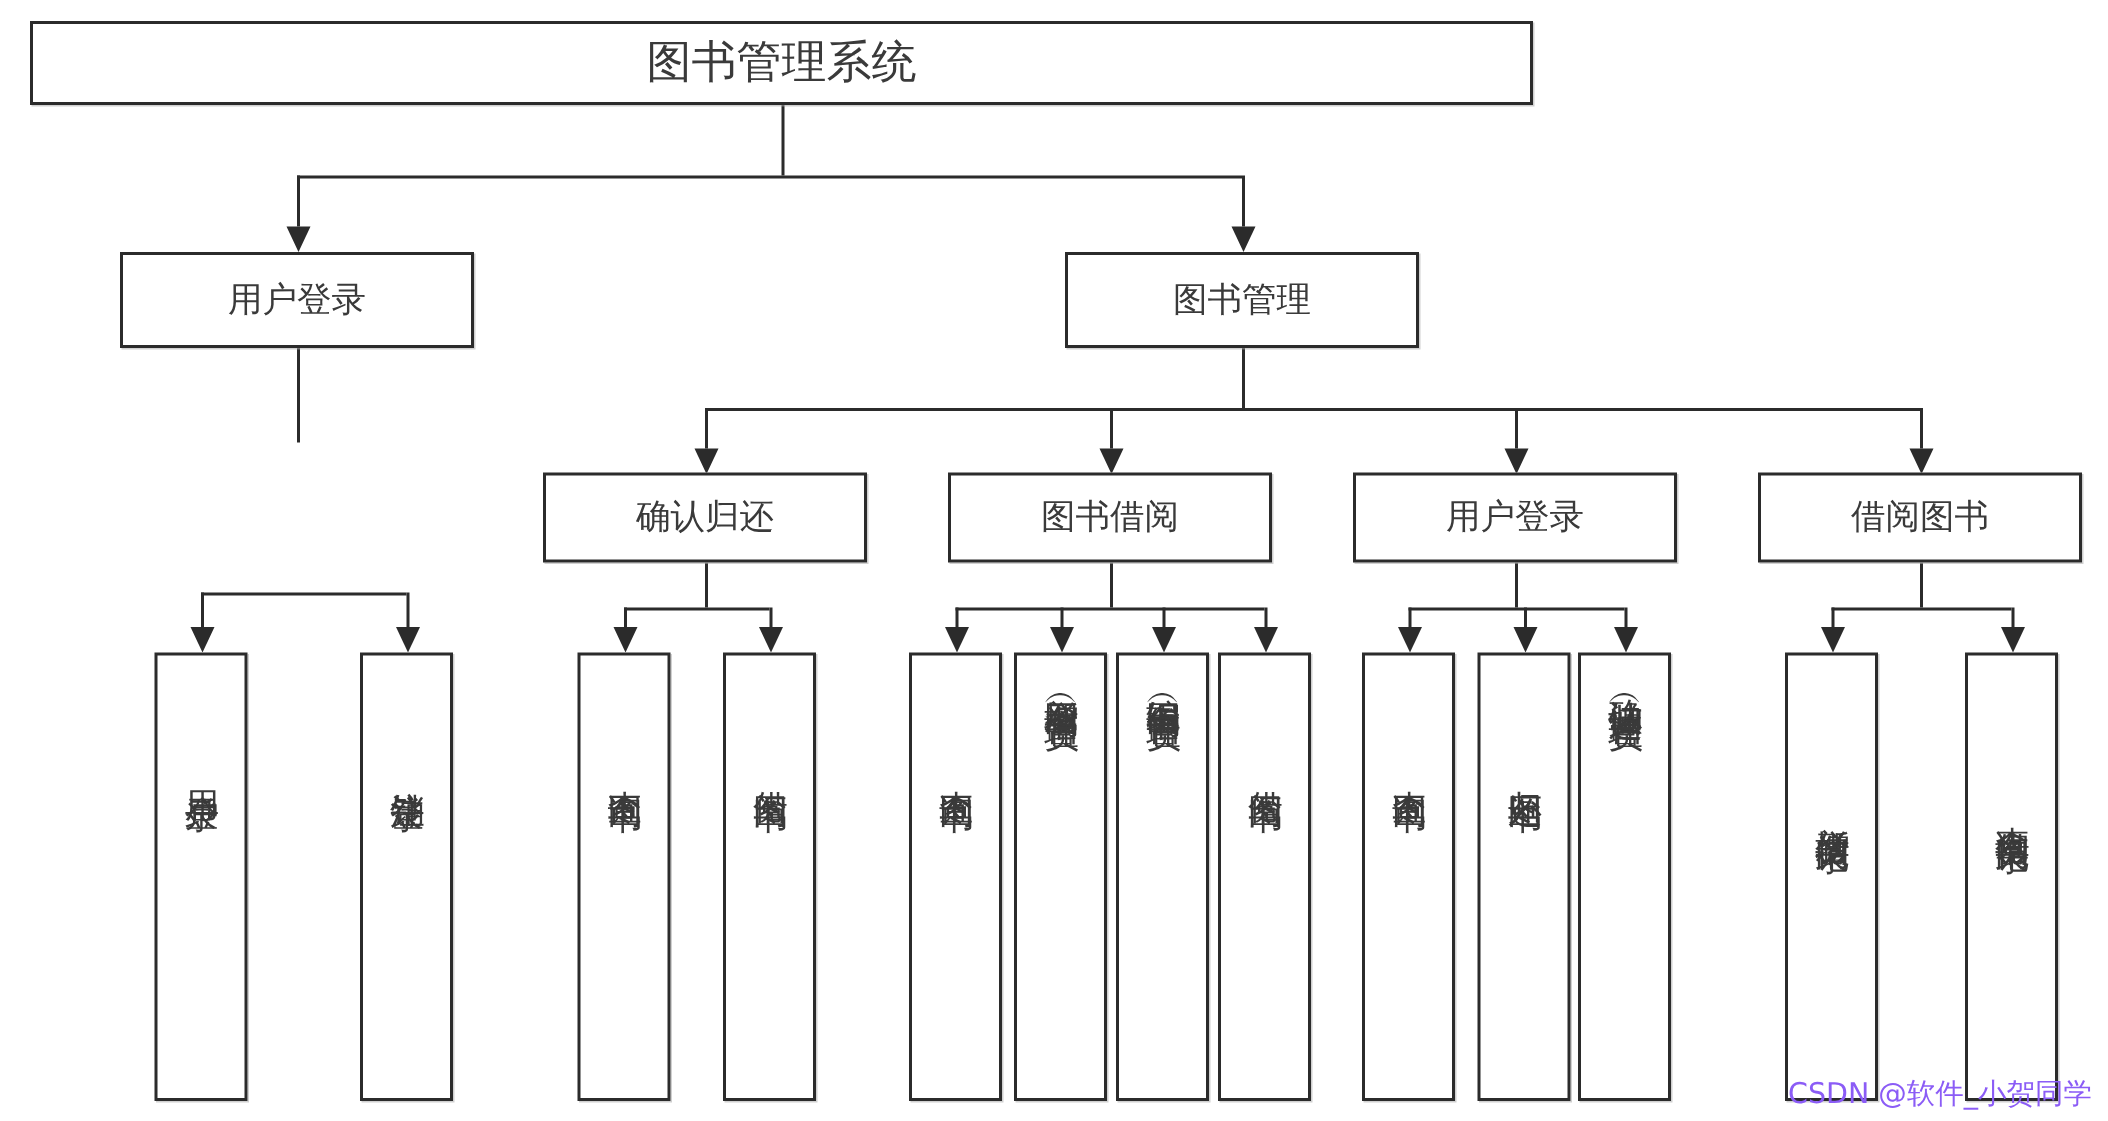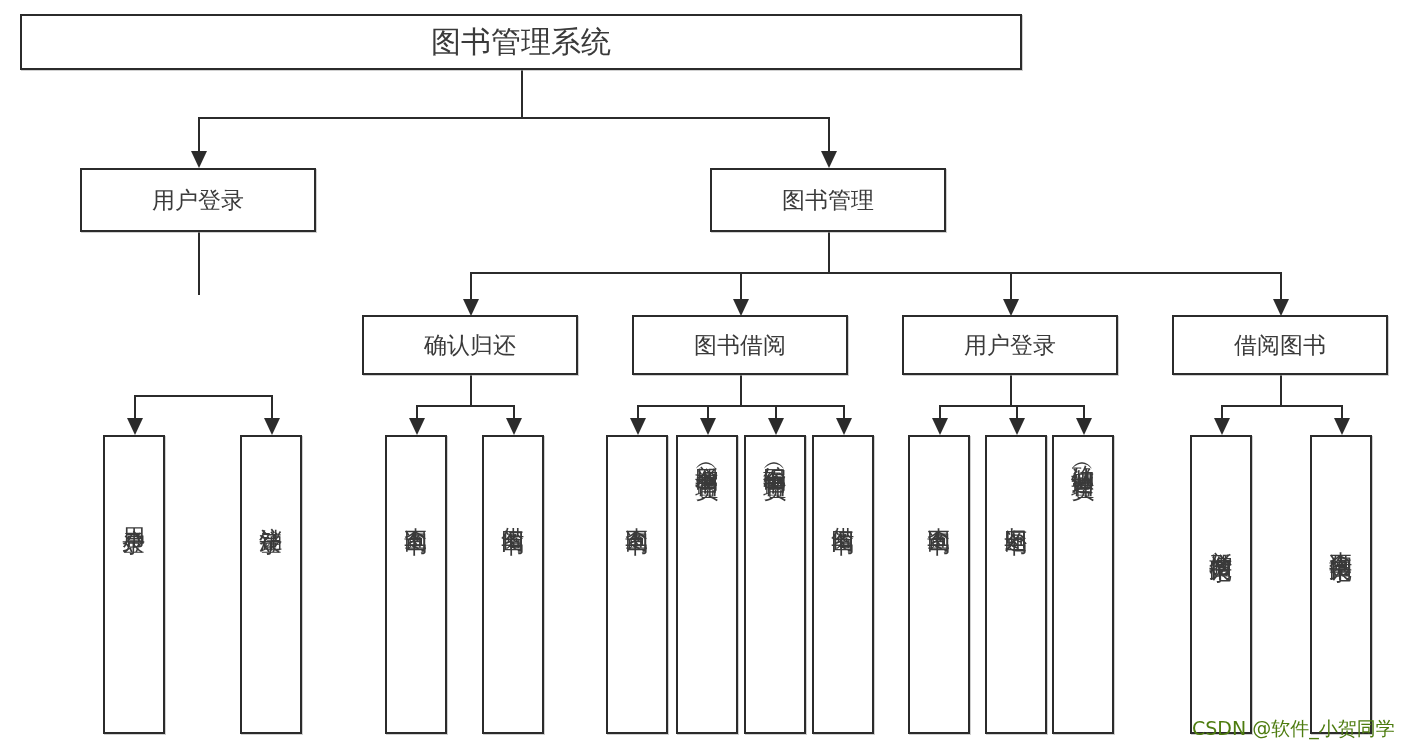--- a/index.html
+++ b/index.html
@@ -82,21 +82,21 @@
     width: 0;
     height: 0;
     border-left: 8px solid transparent;
     border-right: 8px solid transparent;
     border-top: 17px solid #2b2b2b;
   }
 
   
   #watermark {
     position: absolute;
-    color: #4d7c0f;
+    color: #8b5cf6;
     font-size: 19px;
     white-space: nowrap;
     user-select: none;
   }
 </style>
 </head>
 <body>
 
 <div id="canvas">
 

